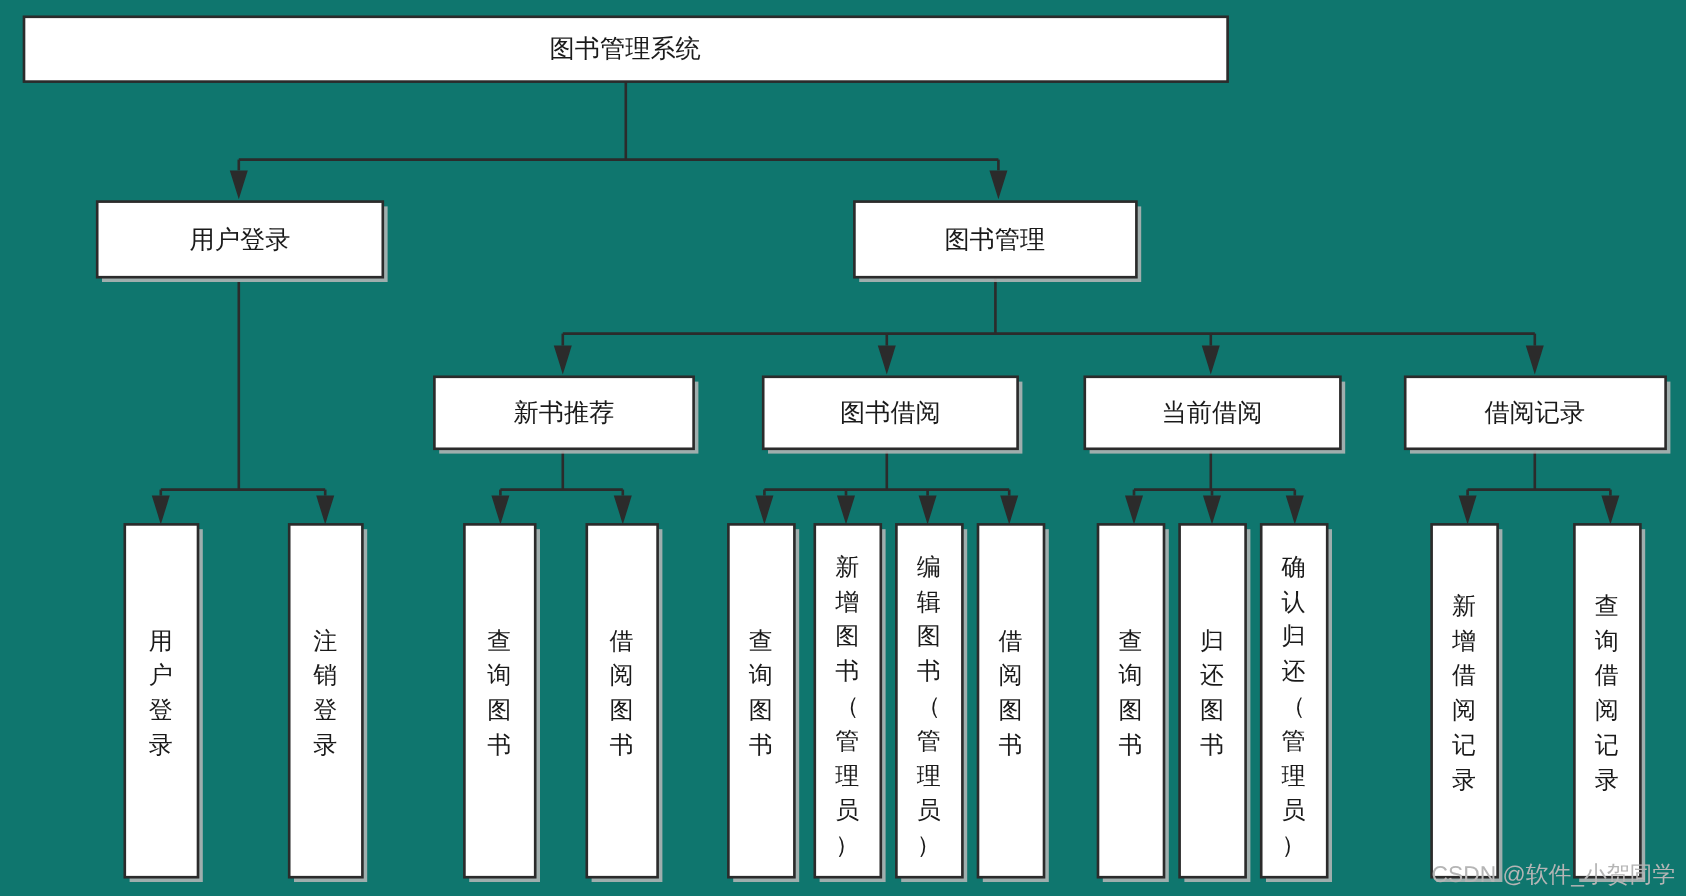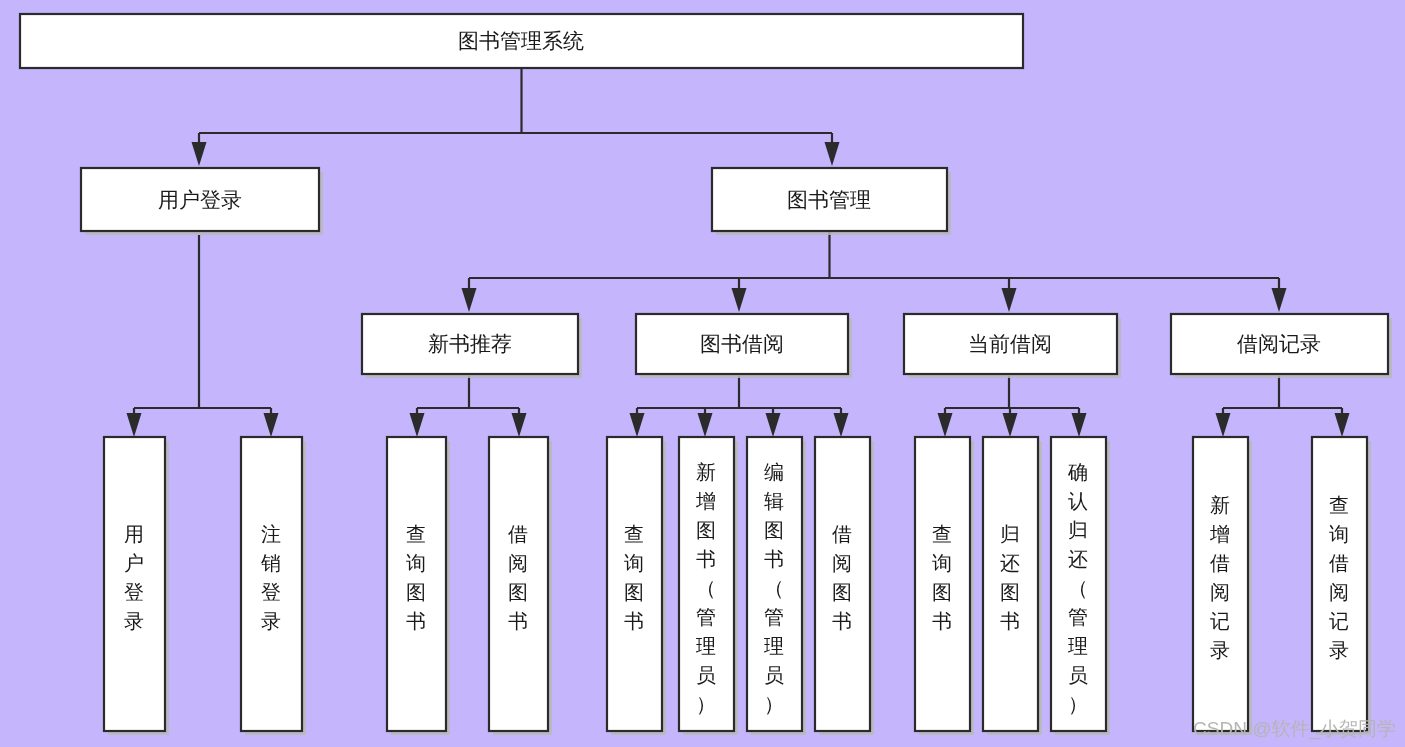--- a/index.html
+++ b/index.html
@@ -8,21 +8,21 @@
     padding: 0;
     background: #ffffff;
   }
   body {
     font-family: "Liberation Sans", "DejaVu Sans", sans-serif;
   }
   #diagram-root {
     position: relative;
     width: 1405px;
     height: 747px;
-    background: #c4b5fd;
+    background: #0f766e;
     overflow: hidden;
   }
   svg#tree-svg {
     position: absolute;
     left: 0;
     top: 0;
     width: 1405px;
     height: 747px;
     display: block;
   }

